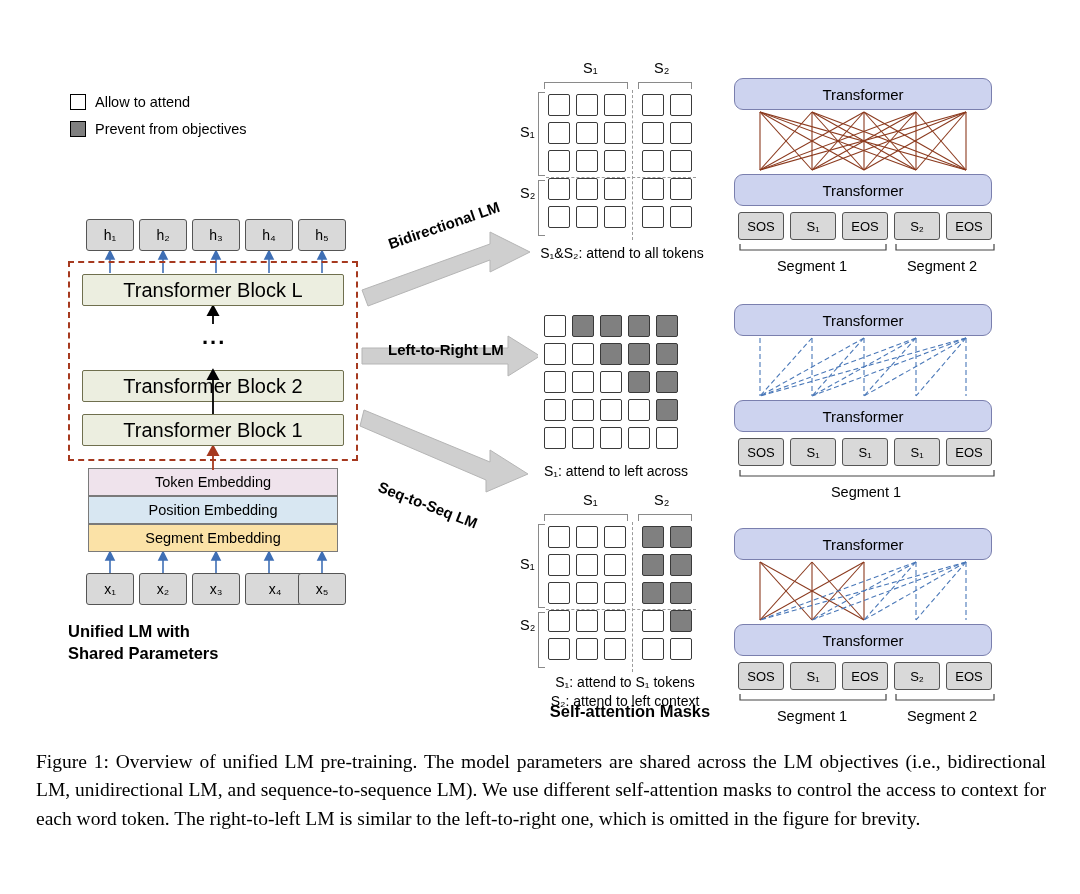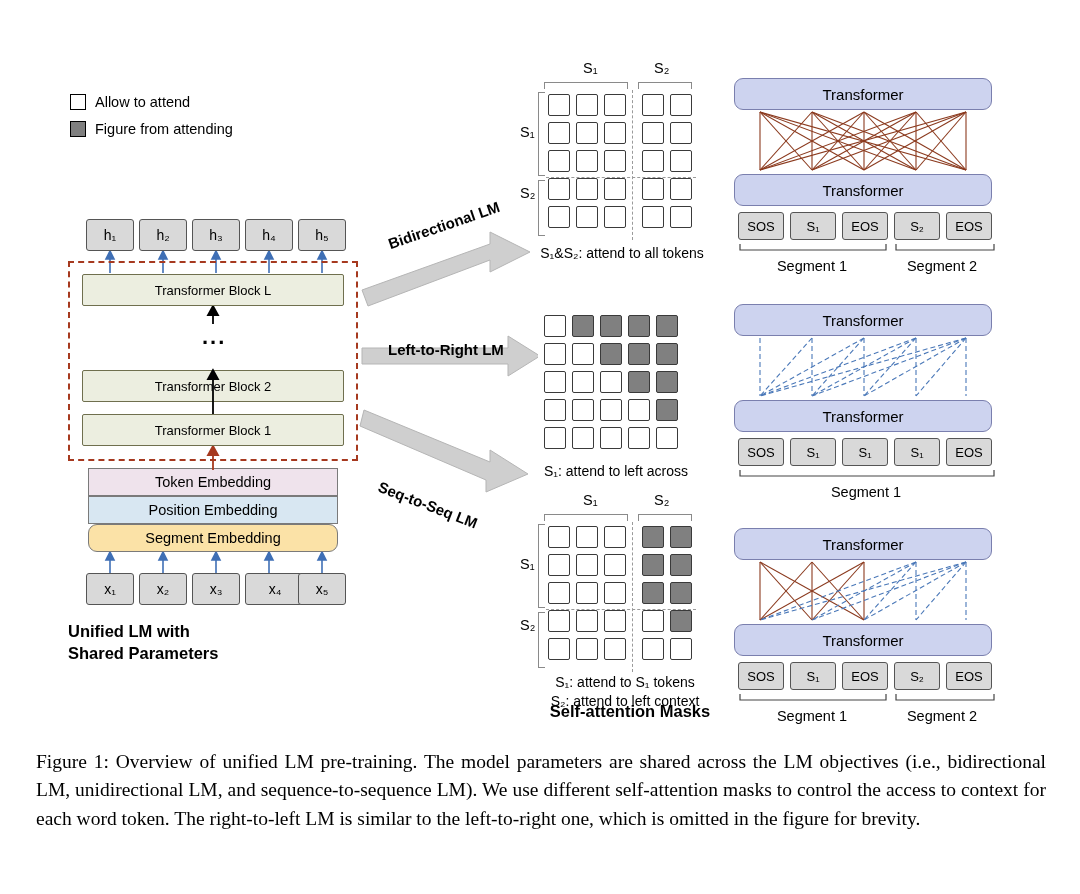--- a/index.html
+++ b/index.html
@@ -35,21 +35,21 @@
 
   
   .dashed-box {
     border: 2px dashed #a6391f;
     box-sizing: border-box;
   }
   .block {
     box-sizing: border-box;
     border: 1.3px solid #6f6f4e;
     background: #eceee0;
-    font-size: 13px;
+    font-size: 20px;
     display: flex;
     align-items: center;
     justify-content: center;
     border-radius: 2px;
   }
   .embed {
     box-sizing: border-box;
     border: 1.3px solid #7a7a7a;
     font-size: 14.5px;
     display: flex;
@@ -170,21 +170,21 @@
 
 <div id="figure">
 
   <div class="abs" style="left:70px; top:94px;">
     <div class="legend-row" style="margin-bottom:11px;">
       <span class="legend-swatch white"></span>
       <span class="legend-label">Allow to attend</span>
     </div>
     <div class="legend-row">
       <span class="legend-swatch gray"></span>
-      <span class="legend-label">Figure from attending</span>
+      <span class="legend-label">Prevent from objectives</span>
     </div>
   </div>
 
   <div class="hbox abs" style="left:86px; top:219px; width:48px; height:32px;">
       <span>h₁</span>
     </div>
   <div class="hbox abs" style="left:139px; top:219px; width:48px; height:32px;">
       <span>h₂</span>
     </div>
   <div class="hbox abs" style="left:192px; top:219px; width:48px; height:32px;">
@@ -233,21 +233,21 @@
         <polygon points="17,64 12,73 22,73"></polygon>
     </g>
   </svg>
 
   <div class="embed token abs" style="left:88px; top:468px; width:250px; height:28px;">
       <span>Token Embedding</span>
     </div>
   <div class="embed position abs" style="left:88px; top:496px; width:250px; height:28px;">
       <span>Position Embedding</span>
     </div>
-  <div class="embed segment abs" style="left:88px; top:524px; width:250px; height:28px;border-radius:9px;">
+  <div class="embed segment abs" style="left:88px; top:524px; width:250px; height:28px;">
       <span>Segment Embedding</span>
     </div>
 
   <svg class="abs" style="left:196px; top:446px;" width="40" height="24">
     <g stroke="#a6391f" stroke-width="1.8" fill="#a6391f">
       <line x1="17" y1="24" x2="17" y2="7"></line>
         <polygon points="17,0 12,9 22,9"></polygon>
     </g>
   </svg>
 

